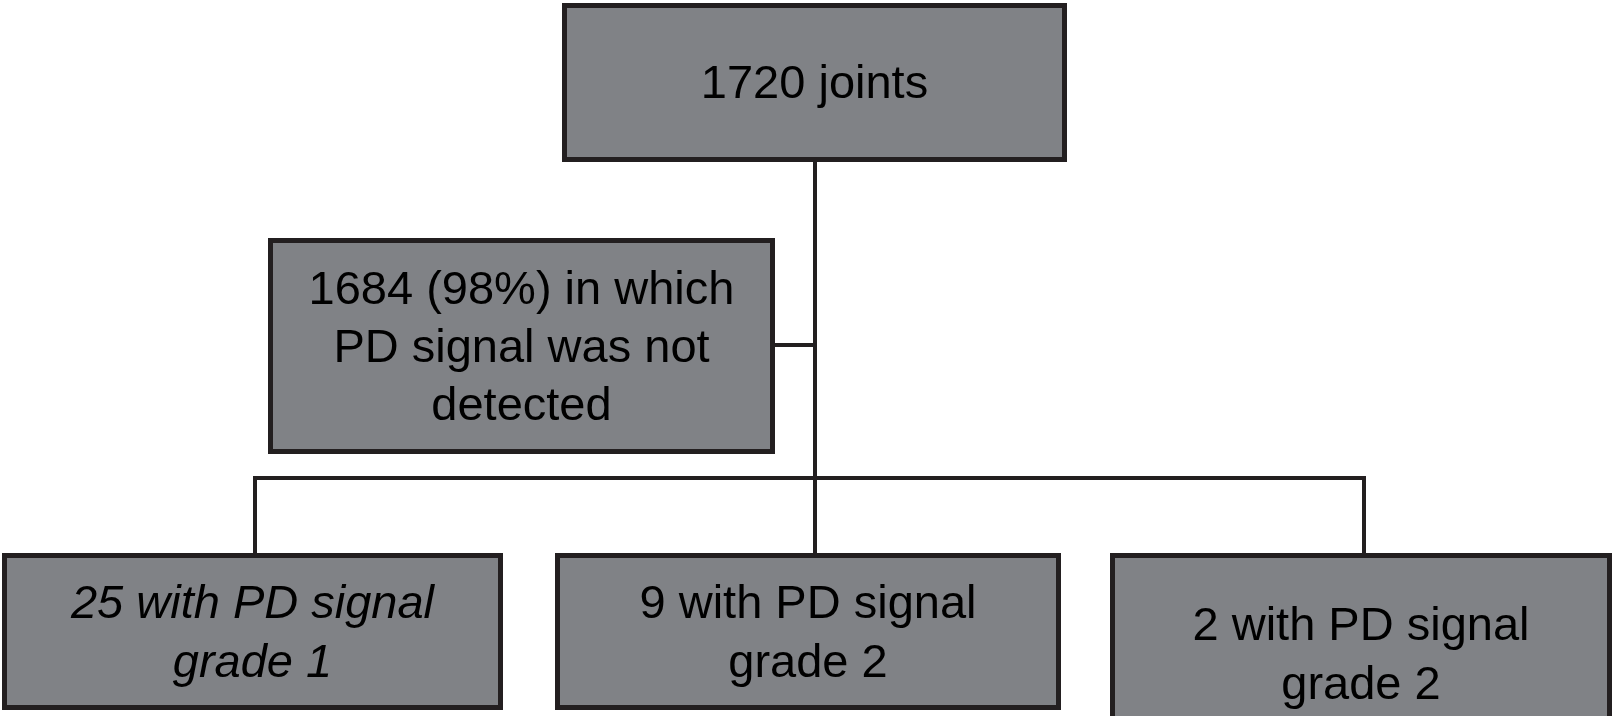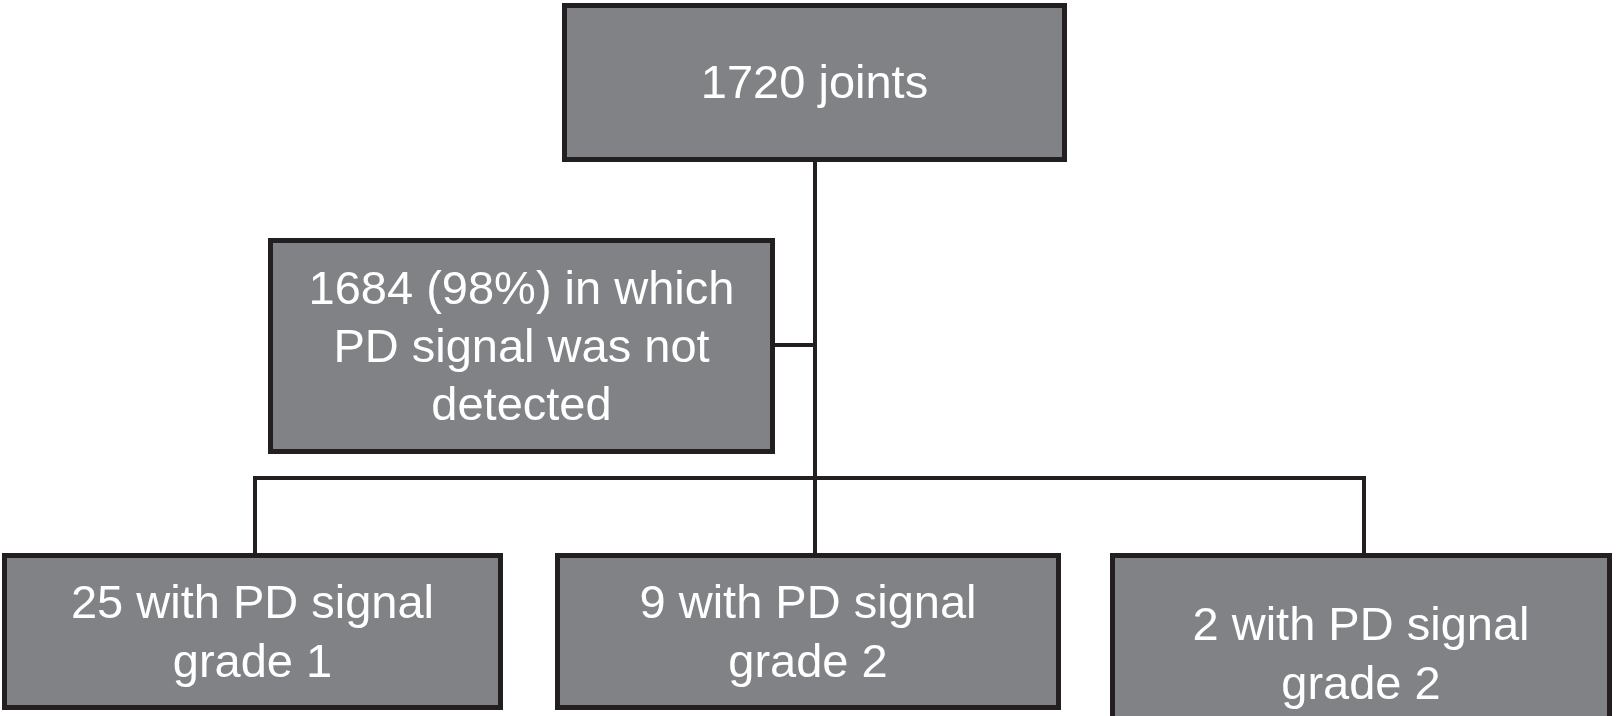--- a/index.html
+++ b/index.html
@@ -13,38 +13,38 @@
     height: 716px;
     background: #ffffff;
     overflow: hidden;
     font-family: "Liberation Sans", sans-serif;
   }
   .node {
     position: absolute;
     box-sizing: border-box;
     background: #808286;
     border: 5px solid #231f20;
-    color: #ffffff;
+    color: #000000;
     display: flex;
     align-items: center;
     justify-content: center;
     text-align: center;
     font-size: 47px;
     line-height: 1.24;
     white-space: pre-line;
   }
   .line {
     position: absolute;
     background: #231f20;
   }
 
   
   #node-root      { left: 562px;  top: 3px;   width: 505px; height: 159px; }
   #node-excluded  { left: 268px;  top: 238px; width: 507px; height: 216px; }
-  #node-grade1    { left: 2px;    top: 553px; width: 501px; height: 157px; }
+  #node-grade1    { left: 2px;    top: 553px; width: 501px; height: 157px; font-style: italic; }
   #node-grade2a   { left: 555px;  top: 553px; width: 506px; height: 157px; }
   #node-grade2b   { left: 1110px; top: 553px; width: 502px; height: 201px; }
 
   
   #line-root-down     { left: 813px;  top: 162px; width: 4px;    height: 391px; }
   #line-excluded-stub { left: 775px;  top: 343px; width: 40px;   height: 4px;   }
   #line-branch        { left: 253px;  top: 476px; width: 1113px; height: 4px;   }
   #line-drop-left     { left: 253px;  top: 476px; width: 4px;    height: 77px;  }
   #line-drop-right    { left: 1362px; top: 476px; width: 4px;    height: 77px;  }
 </style>

